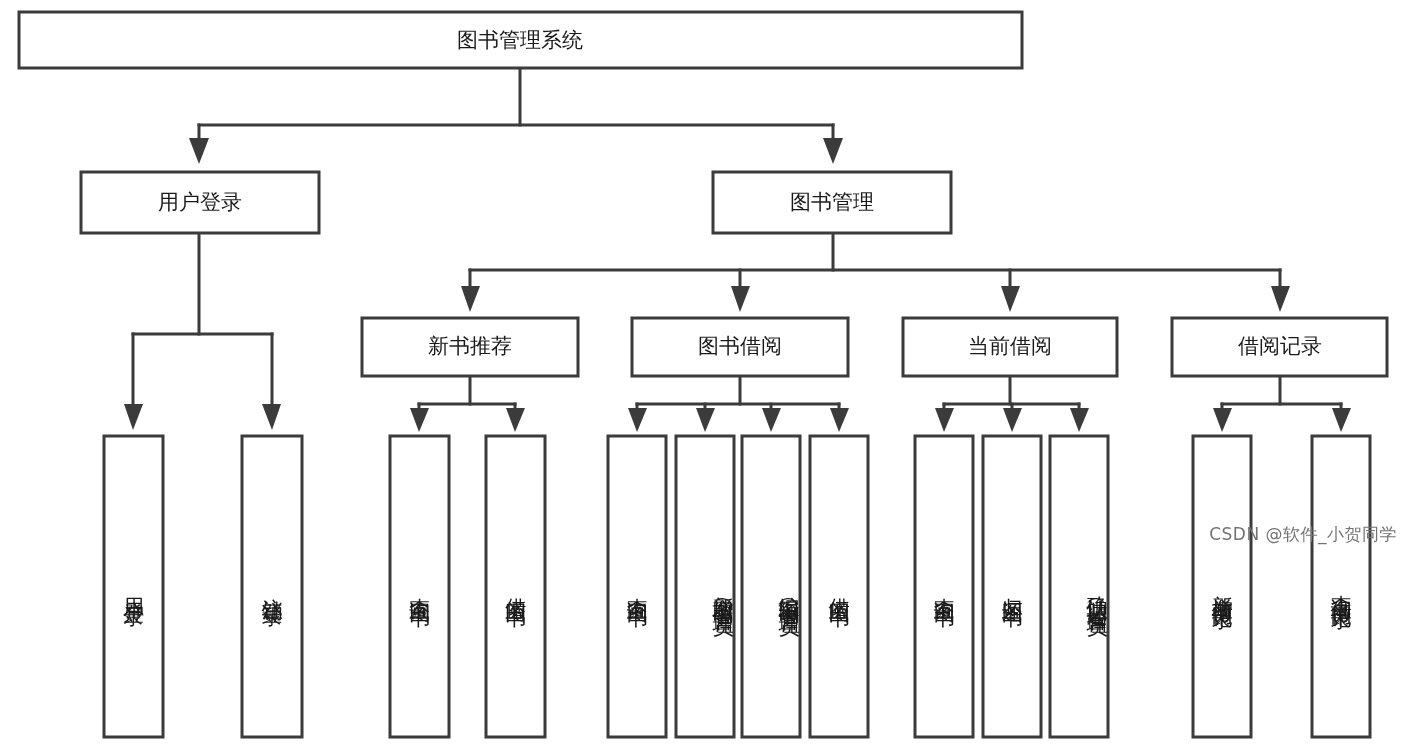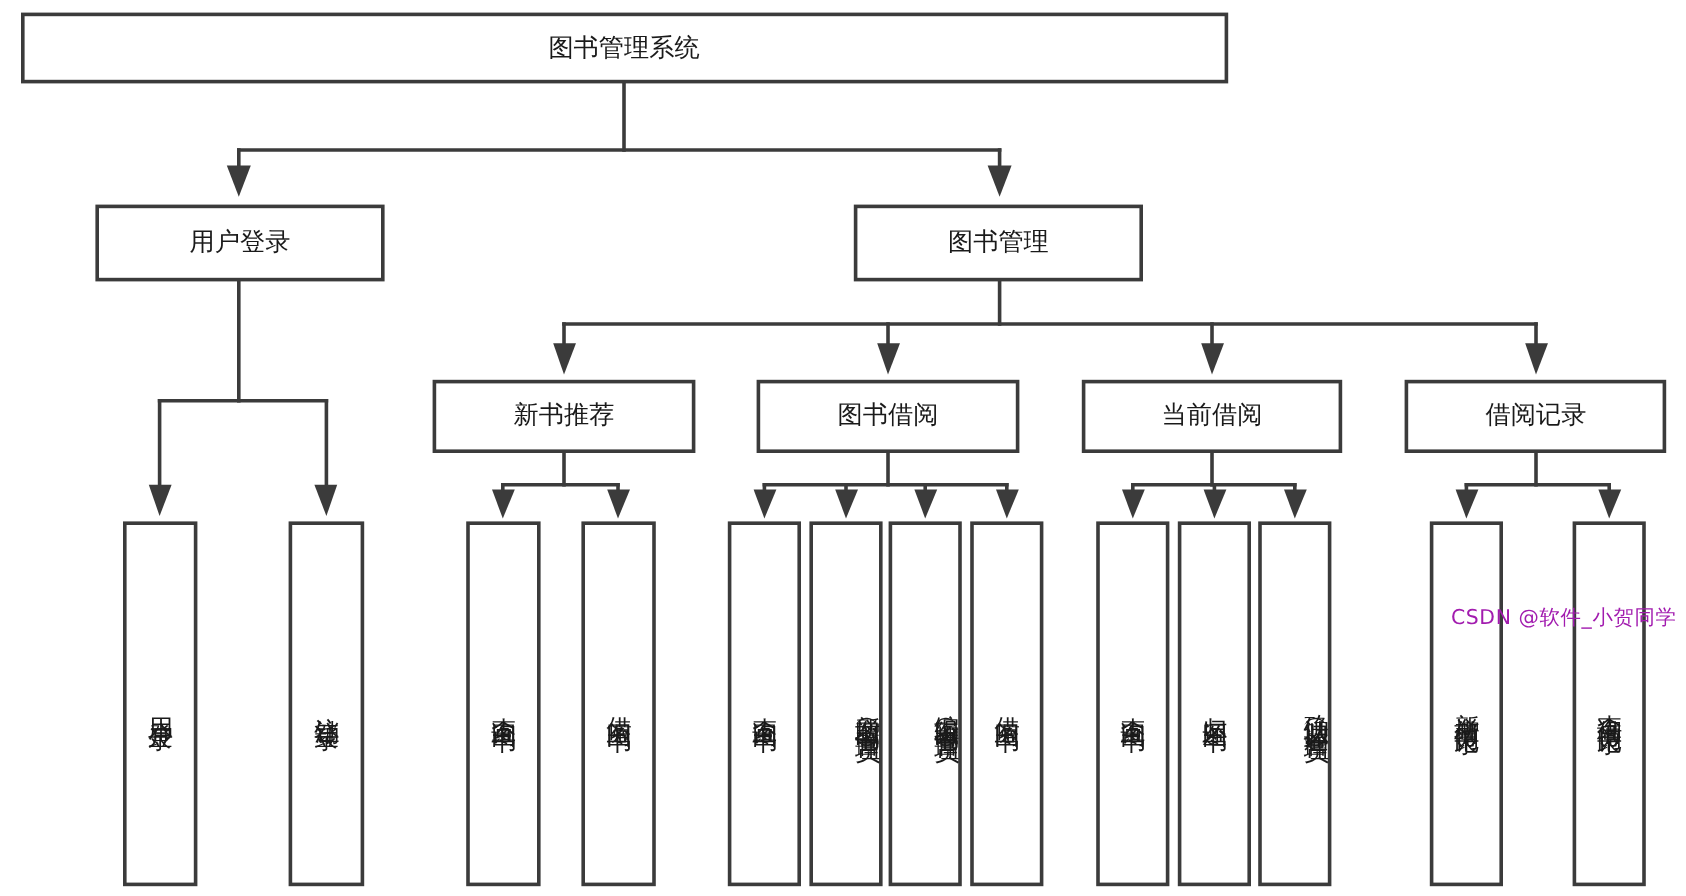--- a/index.html
+++ b/index.html
@@ -59,24 +59,24 @@
     line-height: 1.08;
     letter-spacing: 3px;
     color: #1a1a1a;
     white-space: nowrap;
     pointer-events: none;
     text-align: center;
   }
   .watermark {
     position: absolute;
     right: 8px;
-    bottom: 20px;
+    bottom: 0;
     font-family: "DejaVu Sans", "Liberation Sans", sans-serif;
     font-size: 17px;
-    color: #a21caf;
+    color: #737373;
     letter-spacing: 0.5px;
     white-space: nowrap;
     text-align: right;
   }
 </style>
 </head>
 <body>
 
 <div id="diagram-root">
 

